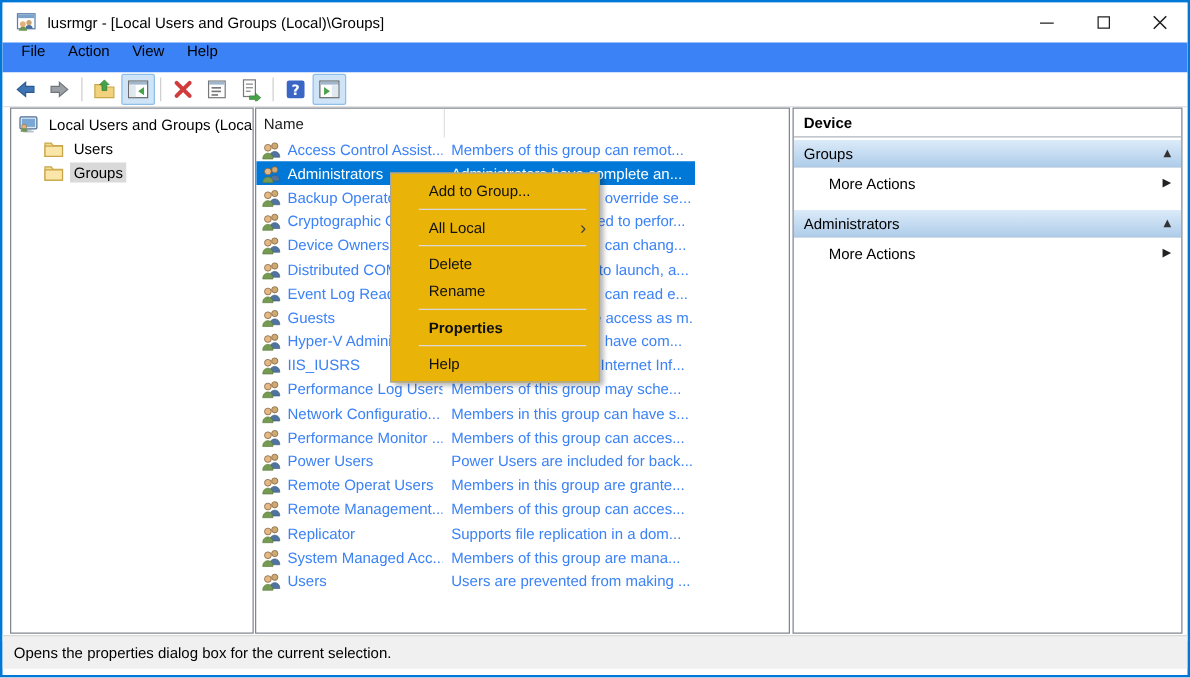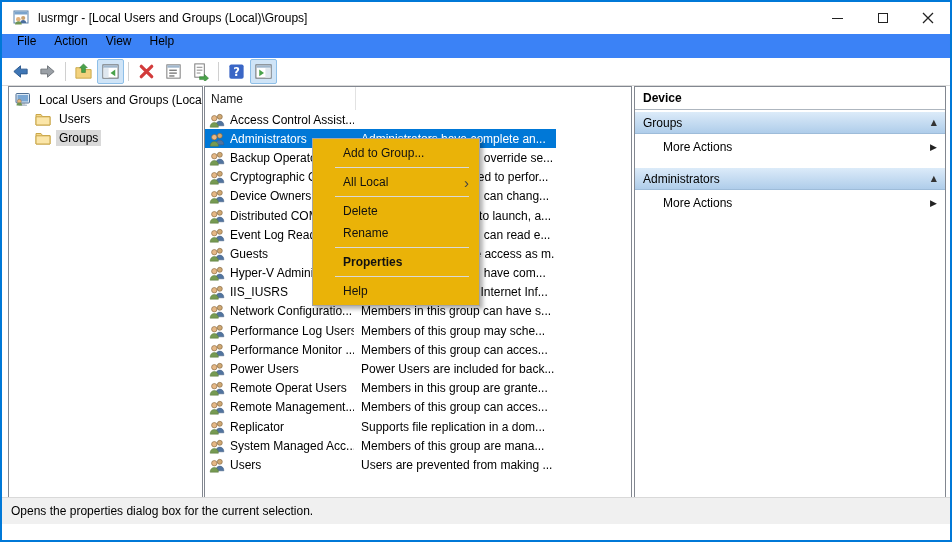--- a/index.html
+++ b/index.html
@@ -37,21 +37,21 @@
   .titem.root{padding-left:6px;}
   .ticon{width:16px;height:16px;margin-right:5px;flex:0 0 auto;}
   .ticon svg{width:16px;height:16px;display:block;}
   .tlabel{padding:1px 3px;}
   .tlabel.sel{background:#d9d9d9;}
   
   .lhead{display:flex;height:23px;color:#1a1a1a;}
   .lh-cell{display:flex;align-items:center;box-sizing:border-box;border-right:1px solid #e2e2e2;height:100%;}
   .lh-name{width:151px;padding-left:6px;}
   .lh-desc{width:200px;padding-left:5px;}
-  .lrow{position:relative;height:19.2px;display:flex;align-items:center;width:351px;color:#000000;}
+  .lrow{position:relative;height:19.2px;display:flex;align-items:center;width:351px;color:#3b82f6;}
   .lrow.sel{background:#0078d7;color:#fff;}
   .ricon{width:16px;height:16px;margin-left:4px;flex:0 0 auto;}
   .ricon svg{width:16px;height:16px;display:block;}
   .rname{margin-left:5px;width:124px;white-space:nowrap;overflow:hidden;}
   .rdesc{position:absolute;left:156px;width:193px;white-space:nowrap;overflow:hidden;}
   
   .ap-title{height:22px;display:flex;align-items:center;padding-left:8px;font-weight:bold;border-bottom:1px solid #aeb6bf;}
   .ap-section{margin-top:2px;}
   .ap-section + .ap-section{margin-top:8px;}
   .ap-header{height:21px;display:flex;align-items:center;padding:0 8px;background:linear-gradient(#dcebf9,#afcdea);border-bottom:1px solid #9ebcd9;}
@@ -59,21 +59,21 @@
   .ap-item{height:26px;display:flex;align-items:center;padding-left:28px;}
   .ap-arrow{margin-left:auto;margin-right:8px;font-size:9px;color:#222;font-family:"DejaVu Sans",sans-serif;}
   
   .ctx{position:absolute;left:310px;top:136px;width:168px;box-sizing:border-box;background:#eab308;
        border:1px solid #a5a5a5;box-shadow:3px 3px 4px rgba(0,0,0,.3);padding:3px 0;z-index:10;}
   .ctx-item{height:22px;display:flex;align-items:center;padding-left:30px;color:#111;position:relative;white-space:nowrap;}
   .ctx-item.bold{font-weight:bold;}
   .ctx-sub{position:absolute;right:10px;font-size:15px;color:#444;line-height:1;}
   .ctx-sep{height:1px;background:#d9d9d9;margin:3px 10px 3px 22px;}
   
-  .statusbar{position:absolute;left:0;right:0;bottom:16px;height:27px;background:#f0f0f0;border-top:1px solid #d9d9d9;
+  .statusbar{position:absolute;left:0;right:0;bottom:5px;height:27px;background:#f0f0f0;border-top:1px solid #d9d9d9;
              display:flex;align-items:center;padding-left:9px;box-sizing:border-box;}
 </style>
 </head>
 <body>
 
 <div class="window">
 
   <div class="titlebar">
     <span class="app-icon">
       <svg viewBox="0 0 18 18">
@@ -219,20 +219,21 @@
           <div class="lrow">
             <span class="ricon">
               <svg viewBox="0 0 16 16">
                 <circle cx="10.8" cy="4.8" r="2.5" fill="#cfa873" stroke="#7d6038" stroke-width="0.6"></circle>
                 <path d="M6.8 13.2c0-2.4 1.8-4.1 4-4.1s4 1.7 4 4.1v.6h-8z" fill="#51749f" stroke="#3c587c" stroke-width="0.5"></path>
                 <circle cx="5.3" cy="6.2" r="2.7" fill="#e6b886" stroke="#7d6038" stroke-width="0.6"></circle>
                 <path d="M1.2 14.8c0-2.5 1.8-4.3 4.1-4.3s4.1 1.8 4.1 4.3v.4H1.2z" fill="#769a52" stroke="#55763a" stroke-width="0.5"></path>
               </svg>
             </span>
             <span class="rname">Access Control Assist...</span>
+            <span class="rdesc">Members of this group can remot...</span>
           </div>
           <div class="lrow sel">
             <span class="ricon">
               <svg viewBox="0 0 16 16">
                 <circle cx="10.8" cy="4.8" r="2.5" fill="#cfa873" stroke="#7d6038" stroke-width="0.6"></circle>
                 <path d="M6.8 13.2c0-2.4 1.8-4.1 4-4.1s4 1.7 4 4.1v.6h-8z" fill="#51749f" stroke="#3c587c" stroke-width="0.5"></path>
                 <circle cx="5.3" cy="6.2" r="2.7" fill="#e6b886" stroke="#7d6038" stroke-width="0.6"></circle>
                 <path d="M1.2 14.8c0-2.5 1.8-4.3 4.1-4.3s4.1 1.8 4.1 4.3v.4H1.2z" fill="#769a52" stroke="#55763a" stroke-width="0.5"></path>
               </svg>
             </span>
@@ -337,34 +338,34 @@
           </div>
           <div class="lrow">
             <span class="ricon">
               <svg viewBox="0 0 16 16">
                 <circle cx="10.8" cy="4.8" r="2.5" fill="#cfa873" stroke="#7d6038" stroke-width="0.6"></circle>
                 <path d="M6.8 13.2c0-2.4 1.8-4.1 4-4.1s4 1.7 4 4.1v.6h-8z" fill="#51749f" stroke="#3c587c" stroke-width="0.5"></path>
                 <circle cx="5.3" cy="6.2" r="2.7" fill="#e6b886" stroke="#7d6038" stroke-width="0.6"></circle>
                 <path d="M1.2 14.8c0-2.5 1.8-4.3 4.1-4.3s4.1 1.8 4.1 4.3v.4H1.2z" fill="#769a52" stroke="#55763a" stroke-width="0.5"></path>
               </svg>
             </span>
+            <span class="rname">Performance Log Users</span>
+            <span class="rdesc">Members of this group may sche...</span>
+          </div>
+          <div class="lrow">
+            <span class="ricon">
+              <svg viewBox="0 0 16 16">
+                <circle cx="10.8" cy="4.8" r="2.5" fill="#cfa873" stroke="#7d6038" stroke-width="0.6"></circle>
+                <path d="M6.8 13.2c0-2.4 1.8-4.1 4-4.1s4 1.7 4 4.1v.6h-8z" fill="#51749f" stroke="#3c587c" stroke-width="0.5"></path>
+                <circle cx="5.3" cy="6.2" r="2.7" fill="#e6b886" stroke="#7d6038" stroke-width="0.6"></circle>
+                <path d="M1.2 14.8c0-2.5 1.8-4.3 4.1-4.3s4.1 1.8 4.1 4.3v.4H1.2z" fill="#769a52" stroke="#55763a" stroke-width="0.5"></path>
+              </svg>
+            </span>
             <span class="rname">Network Configuratio...</span>
             <span class="rdesc">Members in this group can have s...</span>
-          </div>
-          <div class="lrow">
-            <span class="ricon">
-              <svg viewBox="0 0 16 16">
-                <circle cx="10.8" cy="4.8" r="2.5" fill="#cfa873" stroke="#7d6038" stroke-width="0.6"></circle>
-                <path d="M6.8 13.2c0-2.4 1.8-4.1 4-4.1s4 1.7 4 4.1v.6h-8z" fill="#51749f" stroke="#3c587c" stroke-width="0.5"></path>
-                <circle cx="5.3" cy="6.2" r="2.7" fill="#e6b886" stroke="#7d6038" stroke-width="0.6"></circle>
-                <path d="M1.2 14.8c0-2.5 1.8-4.3 4.1-4.3s4.1 1.8 4.1 4.3v.4H1.2z" fill="#769a52" stroke="#55763a" stroke-width="0.5"></path>
-              </svg>
-            </span>
-            <span class="rname">Performance Log Users</span>
-            <span class="rdesc">Members of this group may sche...</span>
           </div>
           <div class="lrow">
             <span class="ricon">
               <svg viewBox="0 0 16 16">
                 <circle cx="10.8" cy="4.8" r="2.5" fill="#cfa873" stroke="#7d6038" stroke-width="0.6"></circle>
                 <path d="M6.8 13.2c0-2.4 1.8-4.1 4-4.1s4 1.7 4 4.1v.6h-8z" fill="#51749f" stroke="#3c587c" stroke-width="0.5"></path>
                 <circle cx="5.3" cy="6.2" r="2.7" fill="#e6b886" stroke="#7d6038" stroke-width="0.6"></circle>
                 <path d="M1.2 14.8c0-2.5 1.8-4.3 4.1-4.3s4.1 1.8 4.1 4.3v.4H1.2z" fill="#769a52" stroke="#55763a" stroke-width="0.5"></path>
               </svg>
             </span>

